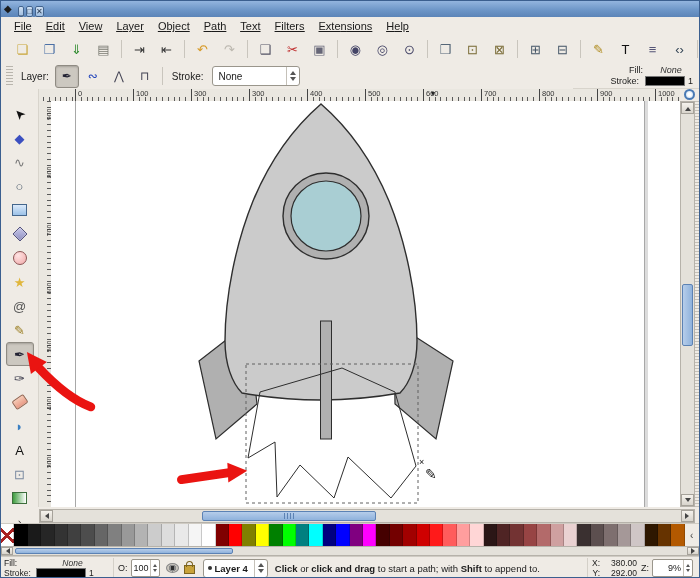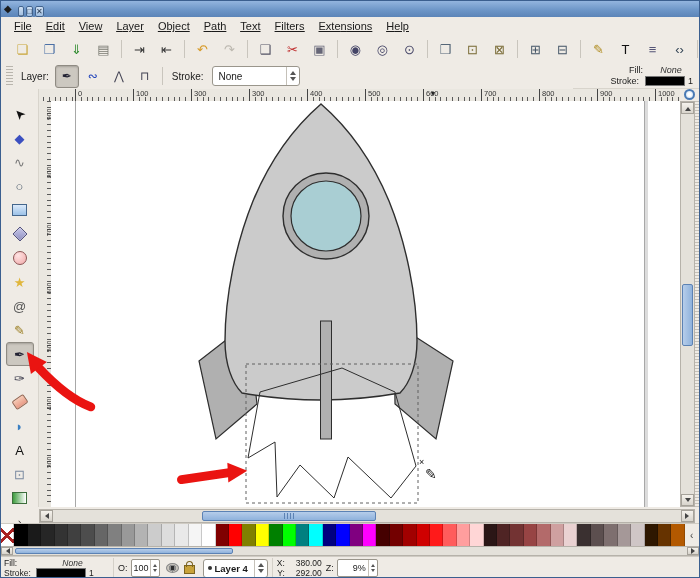--- a/index.html
+++ b/index.html
@@ -521,20 +521,21 @@
     <span class="eye"></span>
     <span class="lock"></span>
     <span class="layer-combo">
       <span class="dot"></span>
       <span>Layer 4</span>
       <span class="spin" style="margin-left:6px;">
           <i class="up"></i>
           <i class="dn"></i>
         </span>
     </span>
+    <span class="status-msg" id="status-msg"><b>Click</b><span> or </span><b>click and drag</b><span> to start a path; with </span><b>Shift</b><span> to append to.</span></span>
     <div class="xy-block">
       <div class="xy-row">
         <span class="k">X:</span>
         <span class="v">380.00</span>
       </div>
       <div class="xy-row">
         <span class="k">Y:</span>
         <span class="v">292.00</span>
       </div>
     </div>

